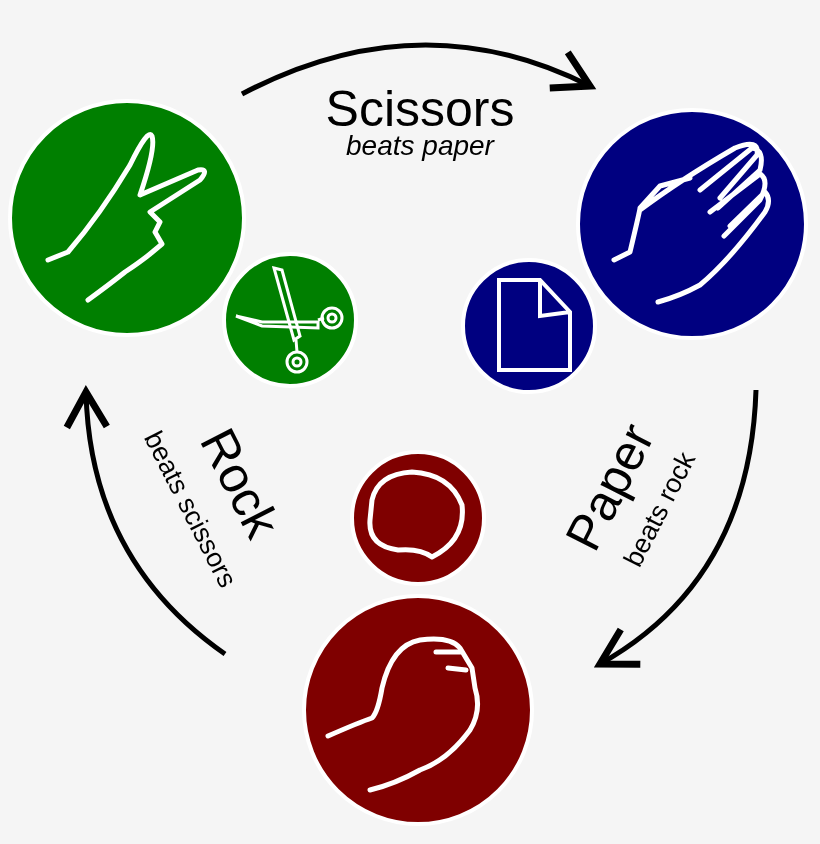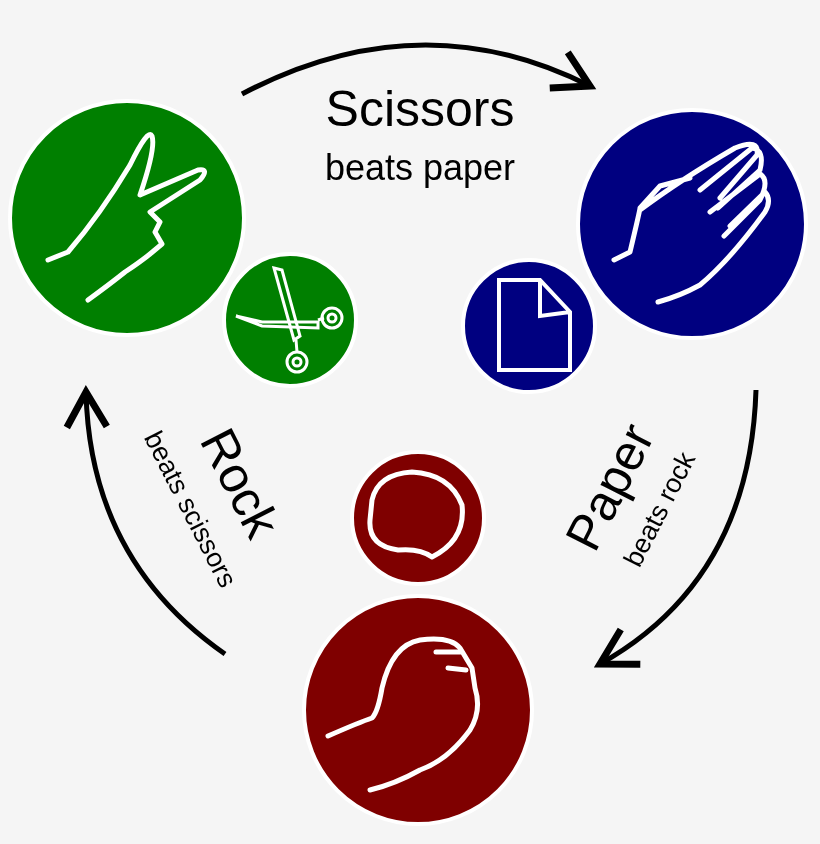--- a/index.html
+++ b/index.html
@@ -53,19 +53,19 @@
     <circle cx="418" cy="518" r="66" fill="#7f0000" stroke="#ffffff" stroke-width="4"></circle>
     <path d="M372,500 Q378,474 412,472 Q450,474 462,505 Q466,540 432,557 Q420,548 398,550 Q368,546 370,520 Z" fill="none" stroke="#fff" stroke-width="5" stroke-linejoin="round"></path>
   </g>
   <g>
     <circle cx="418" cy="710" r="114" fill="#7f0000" stroke="#ffffff" stroke-width="4"></circle>
     <path d="M328,736 Q360,722 372,718 Q378,712 382,688 Q392,645 420,640 Q450,636 460,648 L472,668 L475,688 Q482,710 470,730 Q448,760 420,770 Q395,784 370,790 M436,652 L460,652 M448,668 L466,670" fill="none" stroke="#fff" stroke-width="5" stroke-linecap="round" stroke-linejoin="round"></path>
   </g>
 </svg>
 
 <div class="lbl big" style="left:300px; top:84px; width:240px;text-align:center;">Scissors</div>
-<div class="lbl small" style="left:300px; top:150px; width:240px; font-size:36px;">beats paper</div>
+<div class="lbl small" style="left:300px; top:132px; width:240px; font-size:28px;font-style:italic;">beats paper</div>
 
 <div class="lbl big" style="left:520px; top:462px; width:180px; transform: rotate(-63deg);">Paper</div>
 <div class="lbl small" style="left:570px; top:496px; width:180px; font-size:27px; transform: rotate(-63deg);">beats rock</div>
 
 <div class="lbl big" style="left:150px; top:458px; width:180px; transform: rotate(63deg);">Rock</div>
 <div class="lbl small" style="left:80px; top:496px; width:220px; font-size:27px; transform: rotate(63deg);">beats scissors</div>
 
 </body></html>

